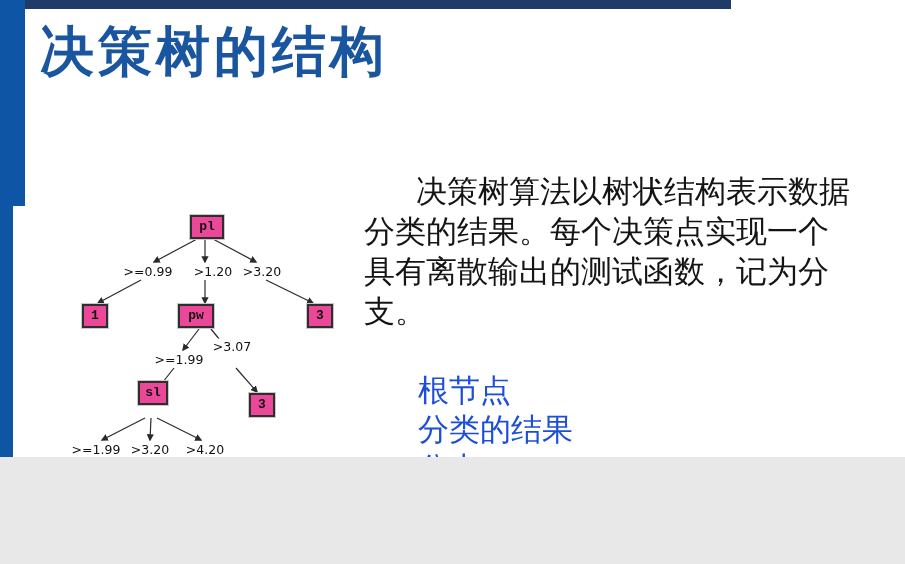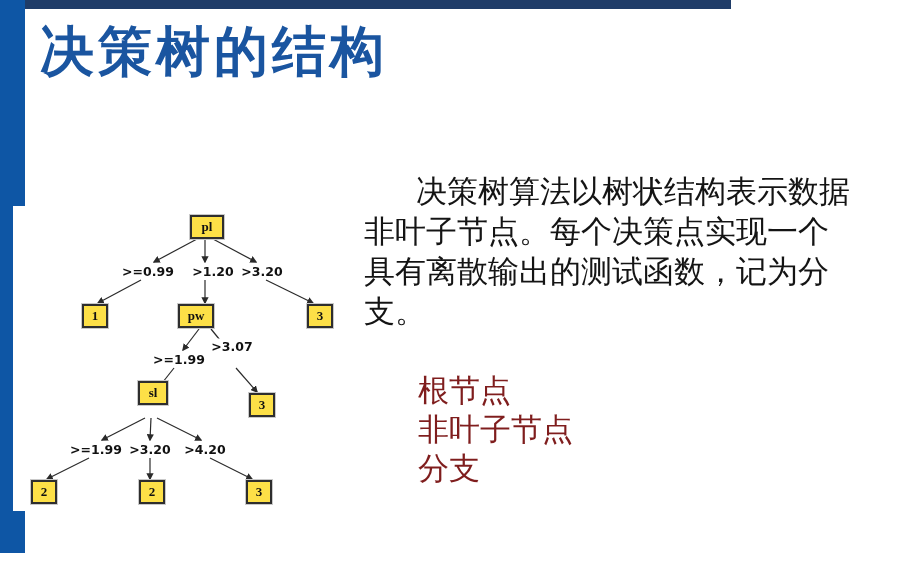--- a/index.html
+++ b/index.html
@@ -1,17 +1,17 @@
 <!DOCTYPE html>
 <html><head>
 <meta charset="utf-8">
 <style>
   html,body{margin:0;padding:0;background:#e8e8e8;}
   .slide{
-    position:relative; width:905px; height:564px; background:#ffffff;
+    position:relative; width:905px; height:457px; background:#ffffff;
     overflow:hidden; font-family:"Liberation Serif","DejaVu Serif",serif;
   }
   
   .bar{position:absolute; background:var(--accent,#0E56A5);}
   .bar-top{left:0; top:0; width:25px; height:206px;}
   .bar-mid{left:0; top:206px; width:13px; height:305px;}
   .bar-low{left:0; top:511px; width:25px; height:42px;}
   .bar-bottom{left:0; top:555px; width:731px; height:9px; background:var(--footer,#1F3C68);}
   
   .title{
@@ -20,35 +20,35 @@
     font-weight:bold; font-size:54px; letter-spacing:4px;
     color:var(--title,#1A55A0);
   }
   
   .para{
     position:absolute; left:364px; top:172px; width:540px;
     font-size:31px; line-height:40px; color:#141414;
     white-space:pre-line; text-indent:52px;
   }
   
-  .terms{position:absolute; left:418px; top:371px; font-size:31px; line-height:39px; color:#7f1d1d;}
+  .terms{position:absolute; left:418px; top:371px; font-size:31px; line-height:39px; color:#1d4ed8;}
   .term{white-space:nowrap;}
   
   .tree{position:absolute; left:0; top:0; width:905px; height:564px; pointer-events:none;}
   .tree svg{position:absolute; left:0; top:0;}
   .tnode{
     position:absolute; height:20px; line-height:20px; text-align:center;
-    border:2px solid #2e2e2e; background:#fde047; box-shadow:0 0 0 1px #c9c9c9;
-    font-family:Liberation Serif, serif;
+    border:2px solid #2e2e2e; background:#ec4899; box-shadow:0 0 0 1px #c9c9c9;
+    font-family:Liberation Mono, monospace;
     font-weight:bold; font-size:13px; color:#111;
   }
   .tlabel{
     position:absolute; transform:translate(-50%,-50%); background:#fff; padding:0 1px;
     font-family:"DejaVu Sans","Liberation Sans",sans-serif;
-    font-weight:bold; font-size:12.5px; color:#111; white-space:nowrap;
+    font-weight:normal; font-size:12.5px; color:#111; white-space:nowrap;
   }
 </style>
 </head>
 <body>
 
 <div class="slide" style="--accent: #0E56A5; --title: #1A55A0; --footer: #1F3C68;">
 
   <div class="bar bar-top"></div>
   <div class="bar bar-mid"></div>
   <div class="bar bar-low"></div>
@@ -93,23 +93,23 @@
       <div class="tlabel" style="left: 213px; top: 271px;">&gt;1.20</div>
       <div class="tlabel" style="left: 262px; top: 271px;">&gt;3.20</div>
       <div class="tlabel" style="left: 179px; top: 359px;">&gt;=1.99</div>
       <div class="tlabel" style="left: 232px; top: 346px;">&gt;3.07</div>
       <div class="tlabel" style="left: 96px; top: 449px;">&gt;=1.99</div>
       <div class="tlabel" style="left: 150px; top: 449px;">&gt;3.20</div>
       <div class="tlabel" style="left: 205px; top: 449px;">&gt;4.20</div>
     </div>
 
   <div class="para">决策树算法以树状结构表示数据
-非叶子节点。每个决策点实现一个
+分类的结果。每个决策点实现一个
 具有离散输出的测试函数，记为分
 支。</div>
 
   <div class="terms">
     <div class="term">根节点</div>
-    <div class="term">非叶子节点</div>
+    <div class="term">分类的结果</div>
     <div class="term">分支</div>
   </div>
 
 </div>
 
 </body></html>

